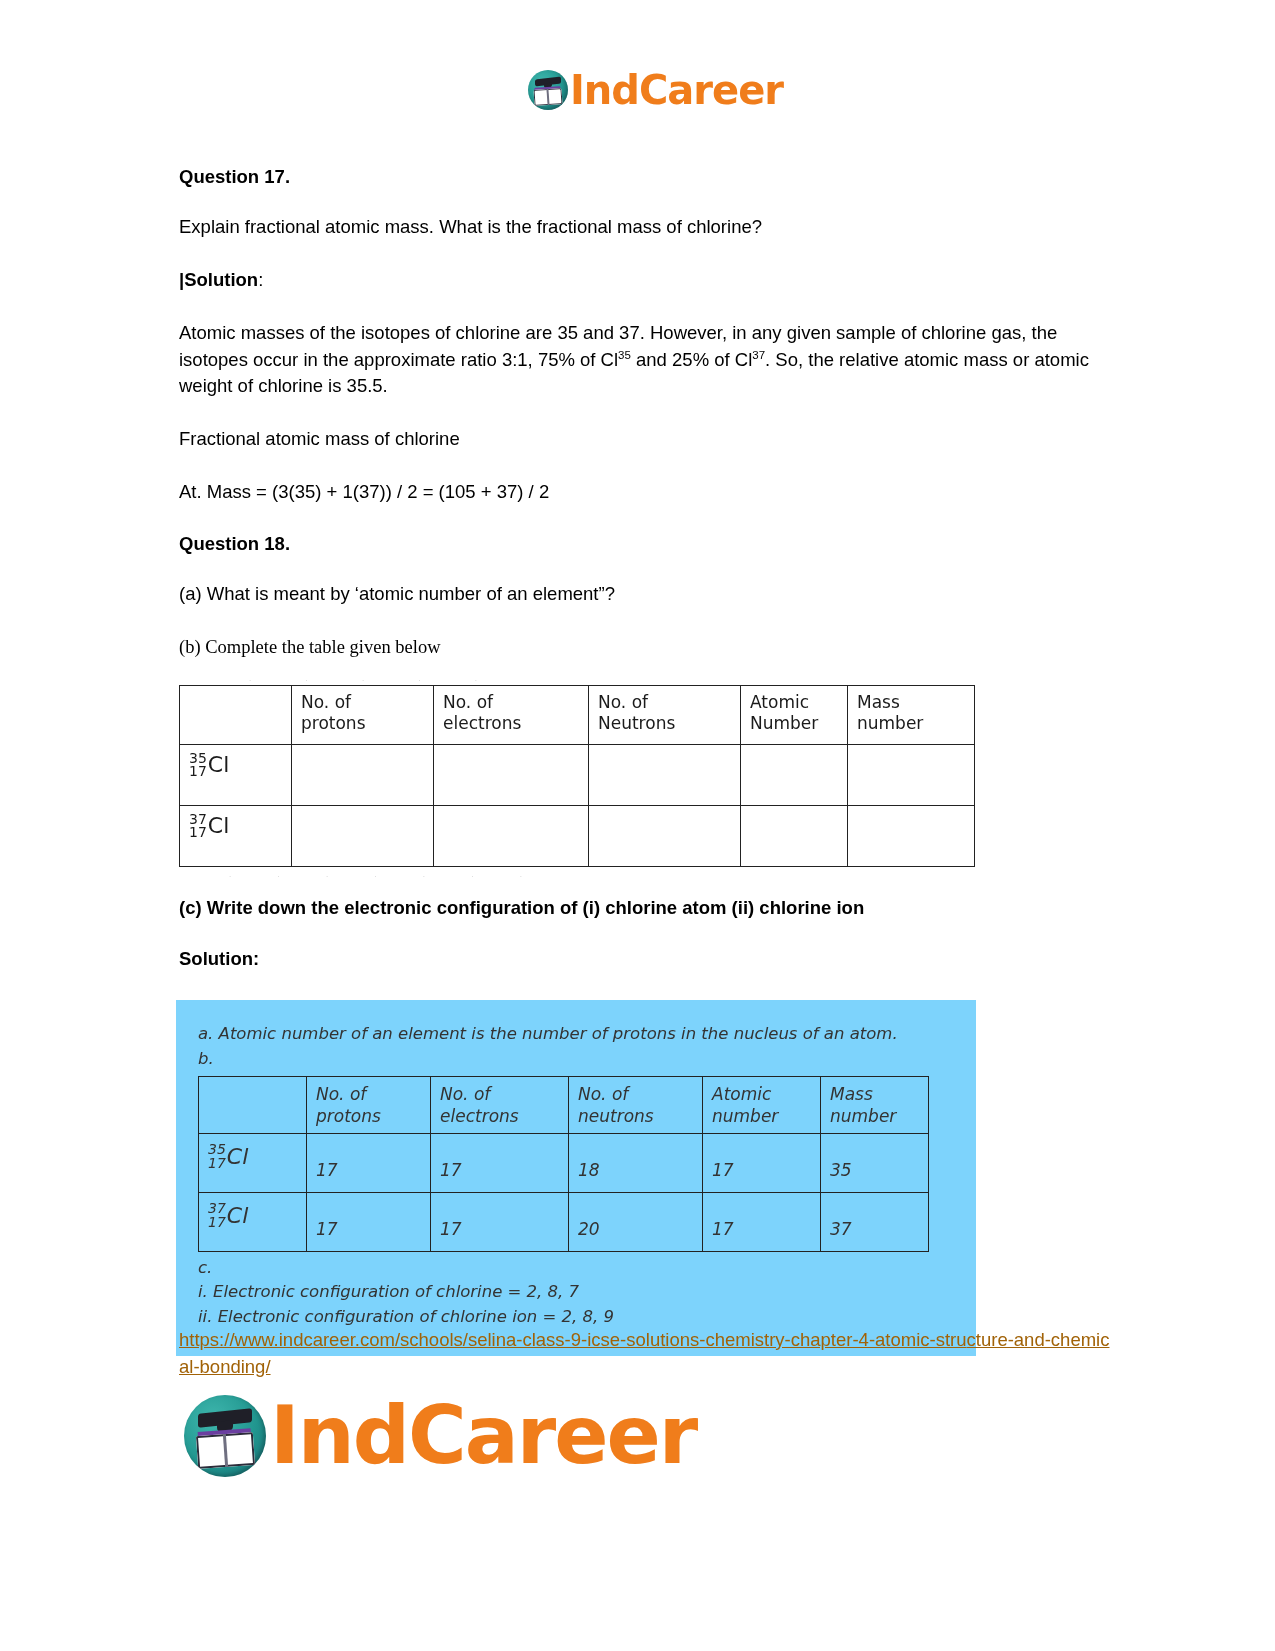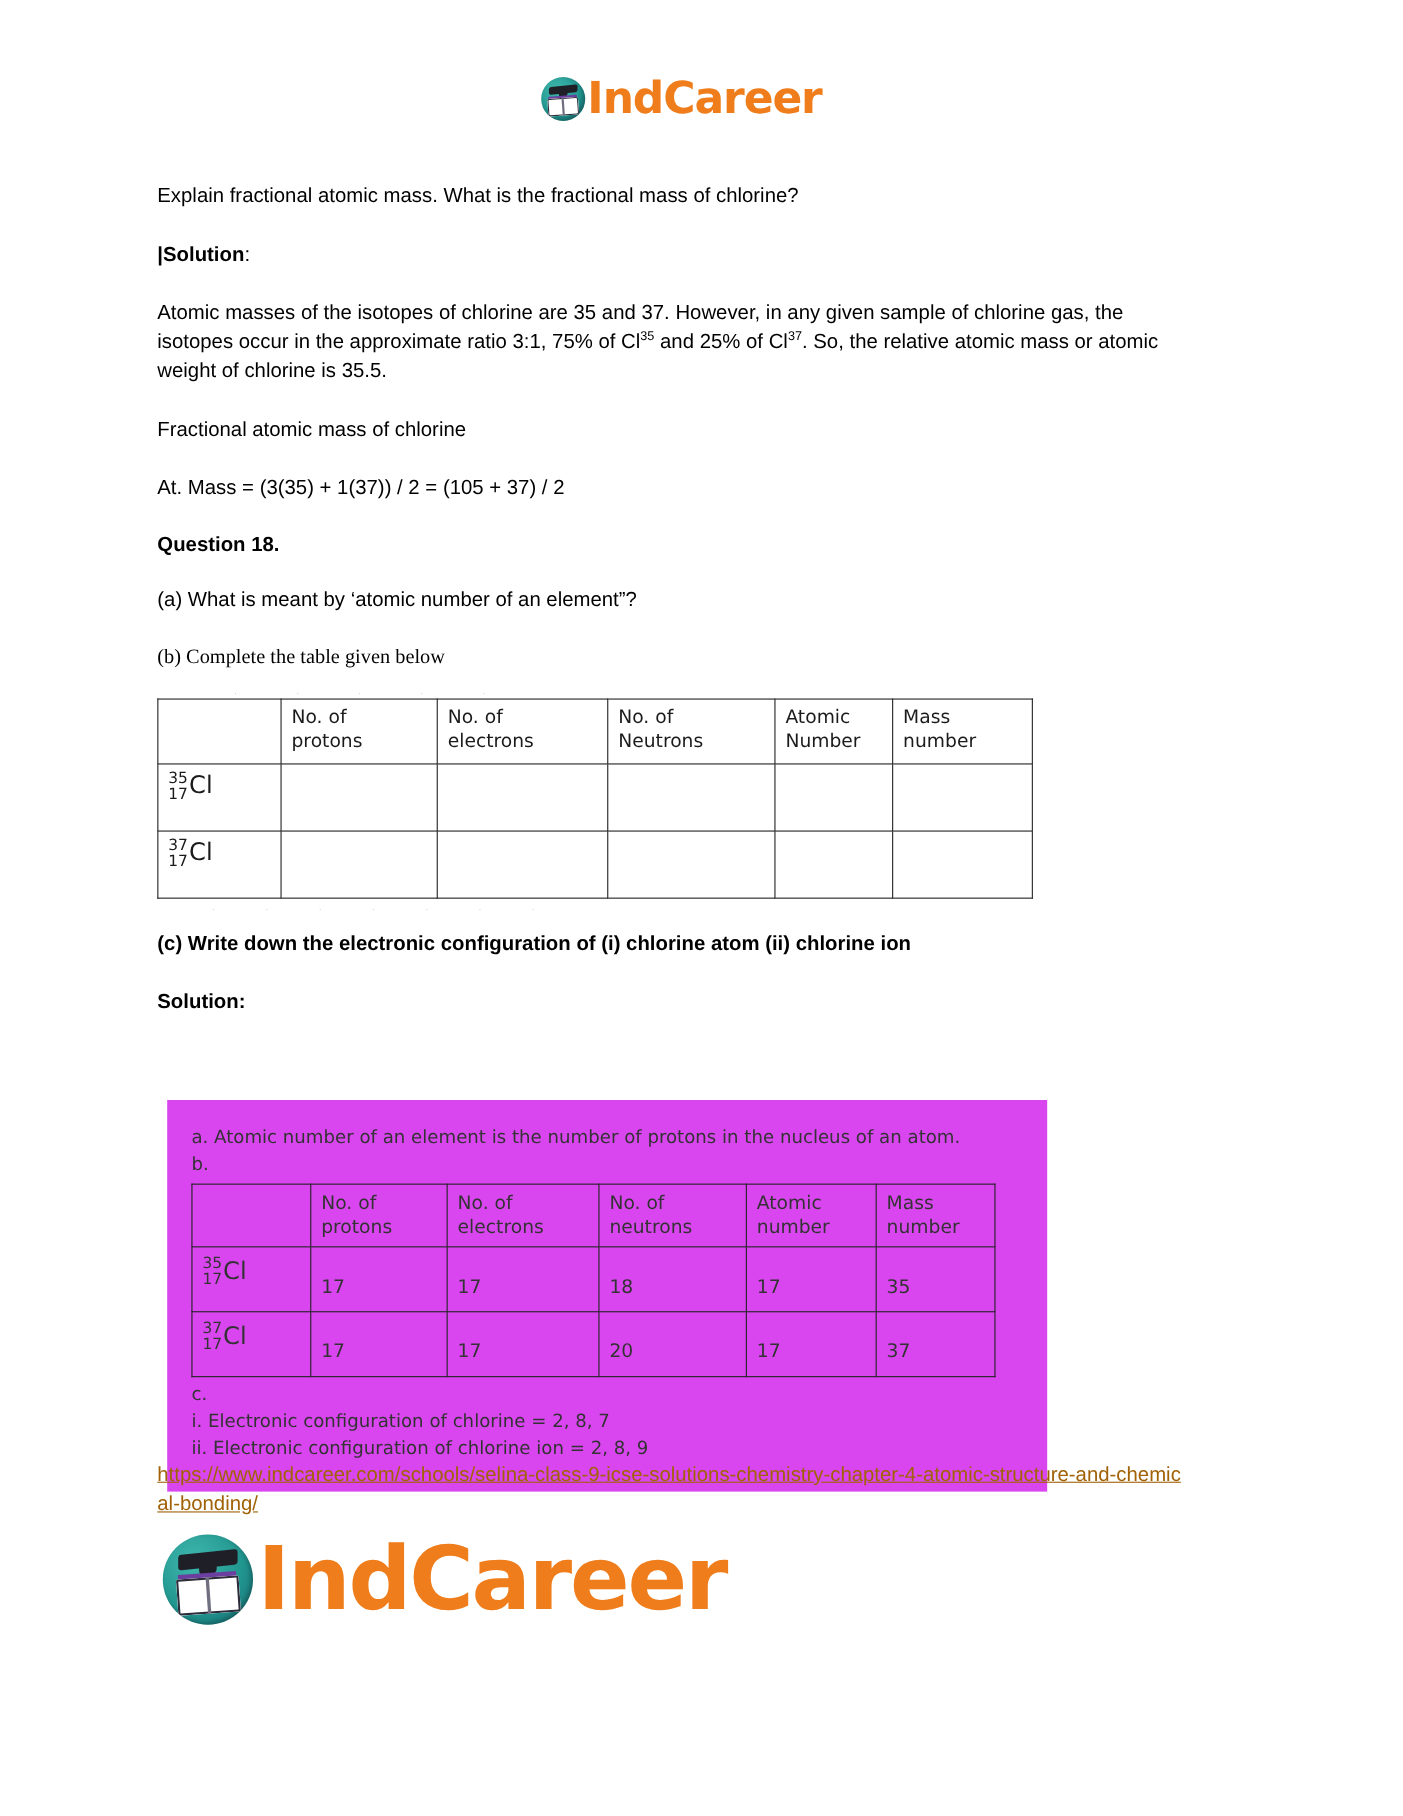--- a/index.html
+++ b/index.html
@@ -13,20 +13,21 @@
     position: relative;
     font-family: "Liberation Sans", sans-serif;
     color: #000000;
     overflow: hidden;
   }
 
   .page {
     position: absolute;
     inset: 0;
     padding: 0;
+    margin-left: 36px;
   }
 
   
   .header-logo {
     position: absolute;
     top: 70px;
     left: 0;
     width: 1275px;
     text-align: center;
     height: 58px;
@@ -188,30 +189,31 @@
     top: 1px;
   }
   .iso-label .sym {
     font-size: 22px;
     vertical-align: middle;
   }
 
   
   .greybox {
     position: absolute;
-    left: 152px;
+    left: 140px;
     top: 1000px;
     width: 800px;
-    background: #d946ef;
+    background: #7dd3fc;
     padding: 22px 22px 26px 22px;
     box-sizing: border-box;
     color: #333333;
     font-family: "DejaVu Sans", sans-serif;
     font-size: 16.5px;
     line-height: 1.5;
+    font-style: italic;
   }
   .greybox .line { margin: 0; }
   .t2 {
     width: 730px;
     margin: 4px 0 2px 0;
     font-size: 16.5px;
   }
   .t2 col.c0 { width: 108px; }
   .t2 col.c1 { width: 124px; }
   .t2 col.c2 { width: 138px; }
@@ -280,20 +282,21 @@
       <span class="logo-mark">
         <span class="cap"></span>
         <span class="book"></span>
       </span>
       <span class="logo-word">IndCareer</span>
     </span>
   </div>
 
   <div class="content">
 
+    <p class="q-head">Question 17.</p>
 
     <p class="para">Explain fractional atomic mass. What is the fractional mass of chlorine?</p>
 
     <p class="para">
       <span class="b">|</span><span class="b">Solution</span><span>:</span>
     </p>
 
     <p class="para">
       <span>Atomic masses of the isotopes of chlorine are 35 and 37. However, in any given sample of chlorine gas, the isotopes occur in the approximate ratio 3:1, 75% of Cl</span><sup class="iso">35</sup><span> and 25% of Cl</span><sup class="iso">37</sup><span>. So, the relative atomic mass or atomic weight of chlorine is 35.5.</span>
     </p>

